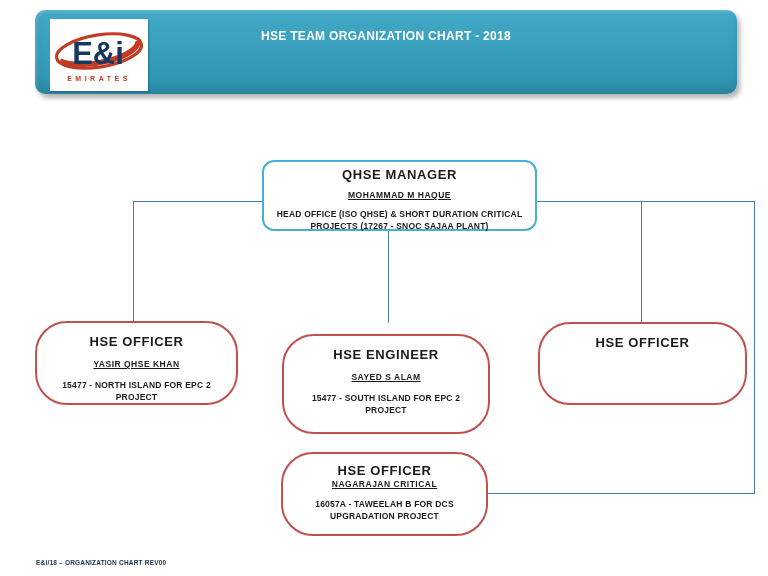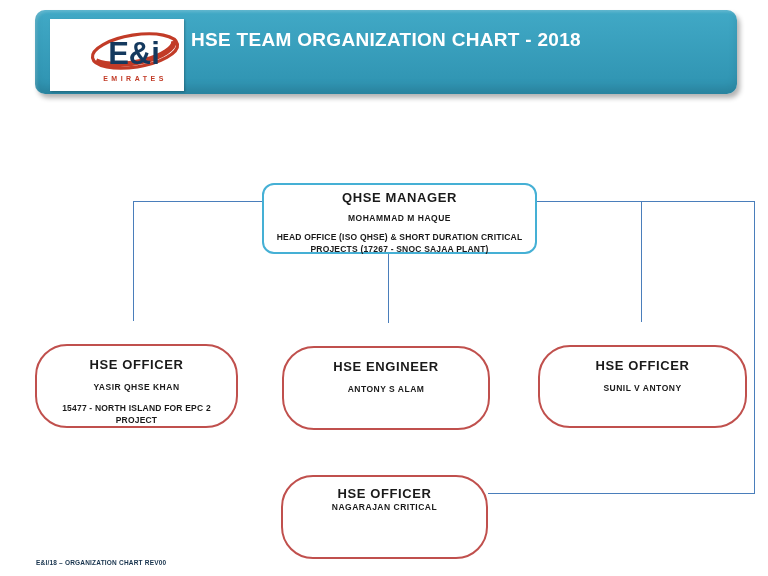--- a/index.html
+++ b/index.html
@@ -8,47 +8,46 @@
     font-family:"Liberation Sans", sans-serif;color:var(--text,#1a1a1a);
   }
   
   .banner{
     position:absolute;left:35px;top:10px;width:702px;height:84px;border-radius:10px;
     background:linear-gradient(180deg,var(--banner-top,#41a9c6) 0%,var(--banner-bottom,#2e92b0) 100%);
     box-shadow:3px 4px 5px rgba(0,0,0,.30), inset 0 -7px 8px rgba(0,0,0,.10), inset 2px 2px 3px rgba(255,255,255,.18);
   }
   .banner-title{
     position:absolute;left:0;right:0;top:19px;text-align:center;
-    color:#ffffff;font-weight:bold;font-size:19px;letter-spacing:.3px;
+    color:#ffffff;font-weight:bold;font-size:12px;letter-spacing:.3px;
   }
   .logo-box{
     position:absolute;left:15px;top:9px;width:98px;height:72px;background:#ffffff;
     box-shadow:1px 1px 2px rgba(0,0,0,.25);
-    padding-left:36px;
   }
   .logo-box svg{display:block;width:98px;height:72px;}
   
   .node{
-    position:absolute;background:#ffffff;text-align:center;box-sizing:border-box;margin-top:23px;
+    position:absolute;background:#ffffff;text-align:center;box-sizing:border-box;
   }
   .node.manager{
     left:262px;top:160px;width:275px;height:71px;
     border:2px solid var(--manager-border,#45b0d5);border-radius:12px;
   }
   .node.report{
     border:2px solid var(--report-border,#c0504d);border-radius:32px;
   }
   .node.n-left  {left:35px; top:321px;width:203px;height:84px;}
-  .node.n-mid   {left:282px;top:323px;width:208px;height:84px;}
+  .node.n-mid   {left:282px;top:334px;width:208px;height:100px;}
   .node.n-right {left:538px;top:322px;width:209px;height:83px;}
   .node.n-bottom{left:281px;top:452px;width:207px;height:84px;}
   .node-title{font-size:13px;font-weight:bold;letter-spacing:.6px;margin-top:11px;}
   .manager .node-title{margin-top:5px;}
   .n-bottom .node-title{margin-top:9px;}
-  .node-name{font-size:8.5px;font-weight:bold;letter-spacing:.5px;margin-top:10px;}
+  .node-name{font-size:8.5px;font-weight:bold;letter-spacing:.5px;margin-top:10px;text-decoration:underline;}
   .manager .node-name{margin-top:8px;}
   .n-bottom .node-name{margin-top:1px;}
   .node-detail{
     font-size:8.5px;font-weight:bold;letter-spacing:.2px;line-height:1.45;
     margin-top:10px;padding:0 24px;
   }
   .manager .node-detail{margin-top:8px;padding:0 6px;}
   .n-bottom .node-detail{margin-top:9px;}
   
   .line{position:absolute;background:var(--connector,#4a7ebb);}
@@ -96,26 +95,27 @@
 </div>
 
 <div class="node report n-left">
   <div class="node-title">HSE OFFICER</div>
   <div class="node-name">YASIR QHSE KHAN</div>
   <div class="node-detail">15477 - NORTH ISLAND FOR EPC 2 PROJECT</div>
 </div>
 
 <div class="node report n-mid">
   <div class="node-title">HSE ENGINEER</div>
-  <div class="node-name">ANTONY S ALAM</div>
+  <div class="node-name">SAYED S ALAM</div>
+  <div class="node-detail">15477 - SOUTH ISLAND FOR EPC 2 PROJECT</div>
 </div>
 
 <div class="node report n-right">
   <div class="node-title">HSE OFFICER</div>
-  <div class="node-name">SUNIL V ANTONY</div>
 </div>
 
 <div class="node report n-bottom">
   <div class="node-title">HSE OFFICER</div>
   <div class="node-name">NAGARAJAN CRITICAL</div>
+  <div class="node-detail">16057A - TAWEELAH B FOR DCS UPGRADATION PROJECT</div>
 </div>
 
 <div class="footer">E&amp;I/18 – ORGANIZATION CHART REV00</div>
 
 </body></html>

